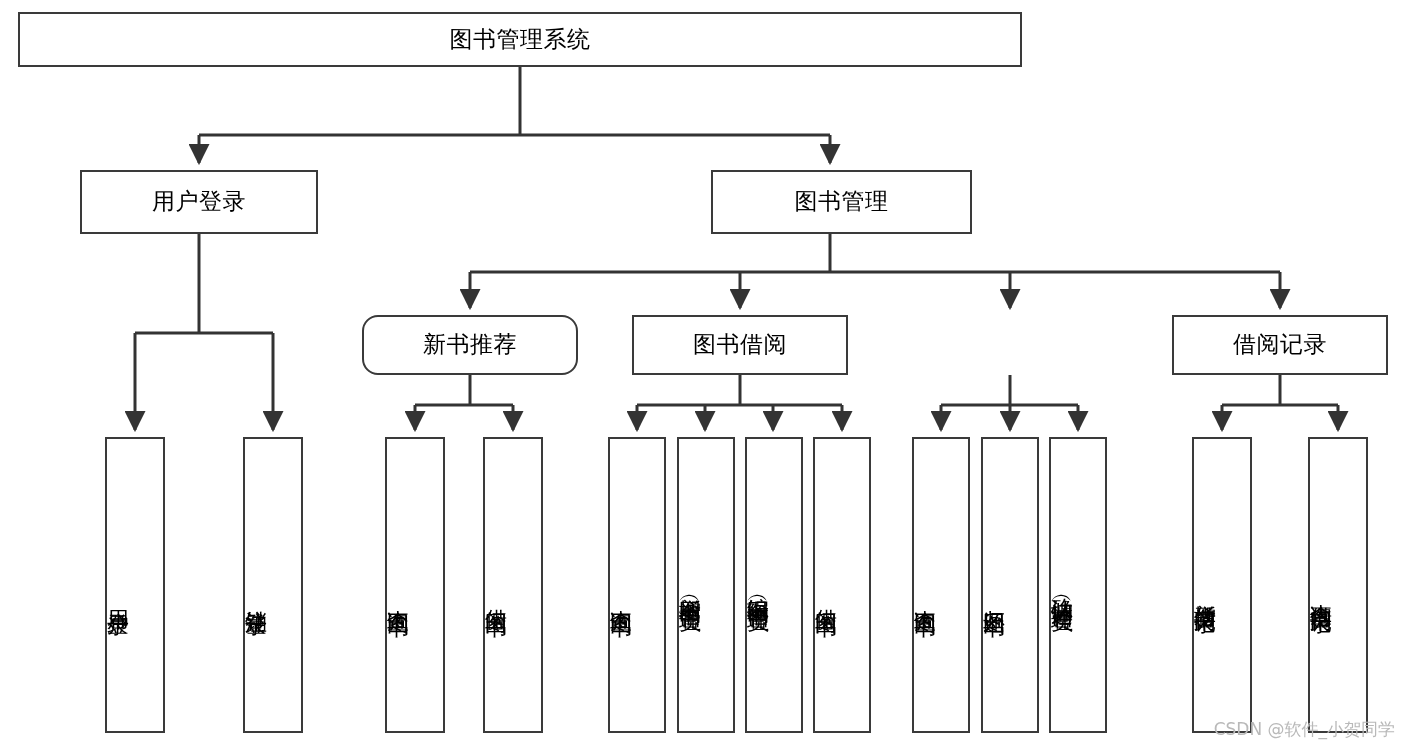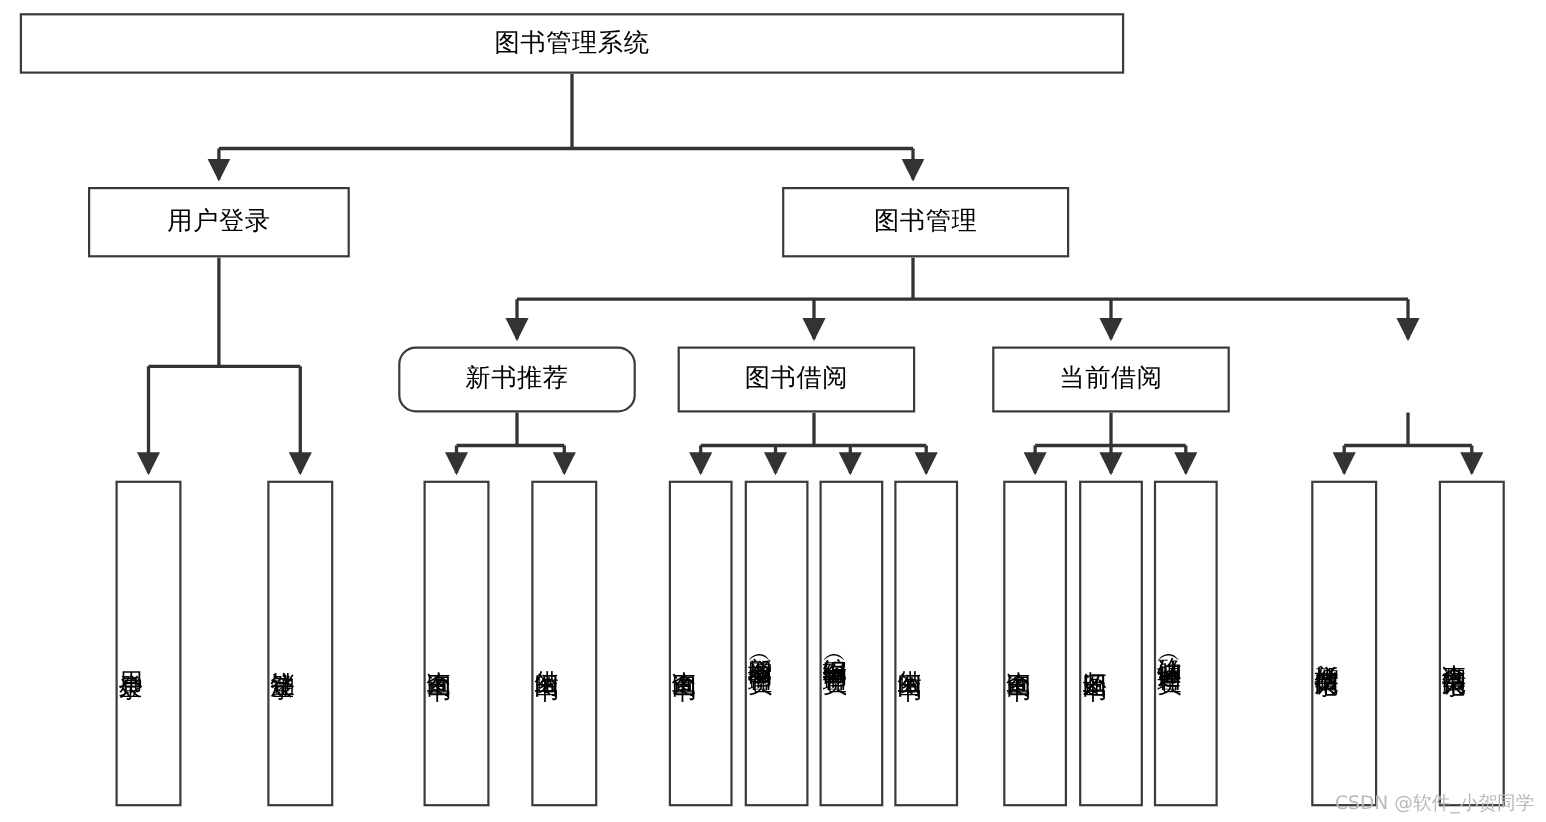--- a/index.html
+++ b/index.html
@@ -137,28 +137,28 @@
   </div>
 
   <div class="node horiz" style="left:711px; top:170px; width:261px; height:64px;">
     <span class="node-label">图书管理</span>
   </div>
 
   <div class="node horiz" style="left:362px; top:315px; width:216px; height:60px;border-radius:16px;">
     <span class="node-label">新书推荐</span>
   </div>
 
-  <div class="node horiz" style="left:616px; top:315px; width:216px; height:60px;">
+  <div class="node horiz" style="left:632px; top:315px; width:216px; height:60px;">
     <span class="node-label">图书借阅</span>
   </div>
 
-  <div class="node horiz" style="left:902px; top:315px; width:216px; height:60px;">
-    <span class="node-label">当前借阅</span>
-  </div>
-
+
+  <div class="node horiz" style="left:1172px; top:315px; width:216px; height:60px;">
+    <span class="node-label">借阅记录</span>
+  </div>
 
   <div class="node vert" style="left:105px; top:437px; width:60px; height:296px;">
     <span class="node-label">用户登录</span>
   </div>
 
   <div class="node vert" style="left:243px; top:437px; width:60px; height:296px;">
     <span class="node-label">注销登录</span>
   </div>
 
   <div class="node vert" style="left:385px; top:437px; width:60px; height:296px;">

